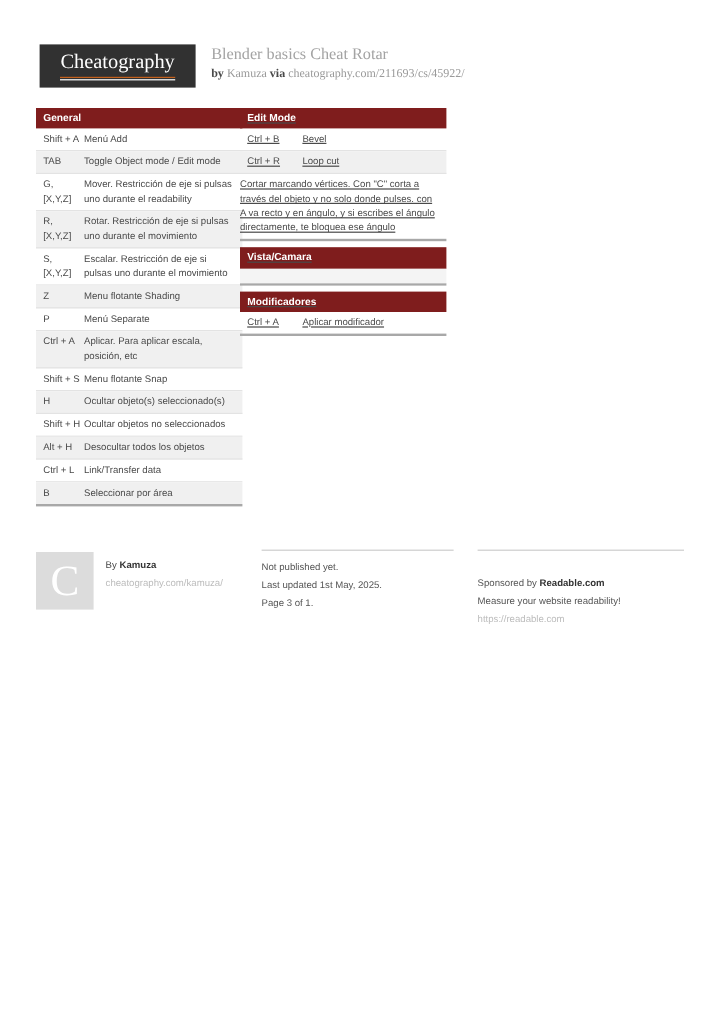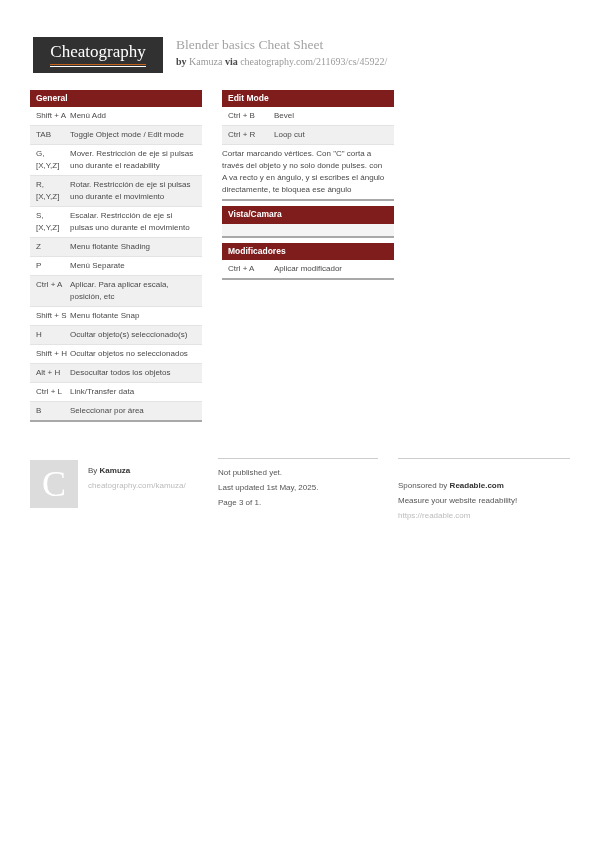--- a/index.html
+++ b/index.html
@@ -14,21 +14,21 @@
   .logo-text::after{content:"";display:block;height:1px;background:#c4611d;margin-top:2px;}
   .title-block{position:absolute;left:176px;top:37px;font-family:"Liberation Serif",serif;}
   .sheet-title{font-size:13.5px;color:#a3a3a3;line-height:1.2;}
   .byline{font-size:10px;color:#9a9a9a;margin-top:3px;}
   .byline .strong{color:#4a4a4a;font-weight:bold;}
   .byline .lnk{color:#9a9a9a;}
 
   
   .col{position:absolute;top:90px;width:172px;}
   .col-1{left:30px;}
-  .col-2{left:222px;}
+  .col-2{left:200px;text-decoration:underline;}
   .section{margin-bottom:5px;border-bottom:2px solid #a8a8a8;}
   .bar{background:#7f1d1d;color:#ffffff;font-weight:bold;font-size:8.5px;
        padding:4px 6px;line-height:1.1;}
   .row{display:flex;border-bottom:1px solid #e3e3e3;font-size:8px;line-height:12px;}
   .row:last-child{border-bottom:none;}
   .row:nth-child(odd){background:#f0f0f0;}
   .cell-key{flex:0 0 32px;padding:3px 2px 3px 6px;word-wrap:break-word;}
   .col-2 .cell-key{flex:0 0 44px;}
   .cell-desc{flex:1 1 auto;padding:3px 6px 3px 0;}
   .empty-row{height:12px;background:#f4f4f4;}
@@ -52,21 +52,21 @@
 </head>
 <body>
 
 <div class="page">
 
   <div class="logo-box">
     <span class="logo-text">Cheatography</span>
   </div>
 
   <div class="title-block">
-    <div class="sheet-title">Blender basics Cheat Sheet</div>
+    <div class="sheet-title">Blender basics Cheat Rotar</div>
     <div class="byline">
       <span class="strong">by</span>
       <span class="lnk">Kamuza</span>
       <span class="strong">via</span>
       <span class="lnk">cheatography.com/211693/cs/45922/</span>
     </div>
   </div>
 
   <div class="col col-1 column">
       <div class="section">

